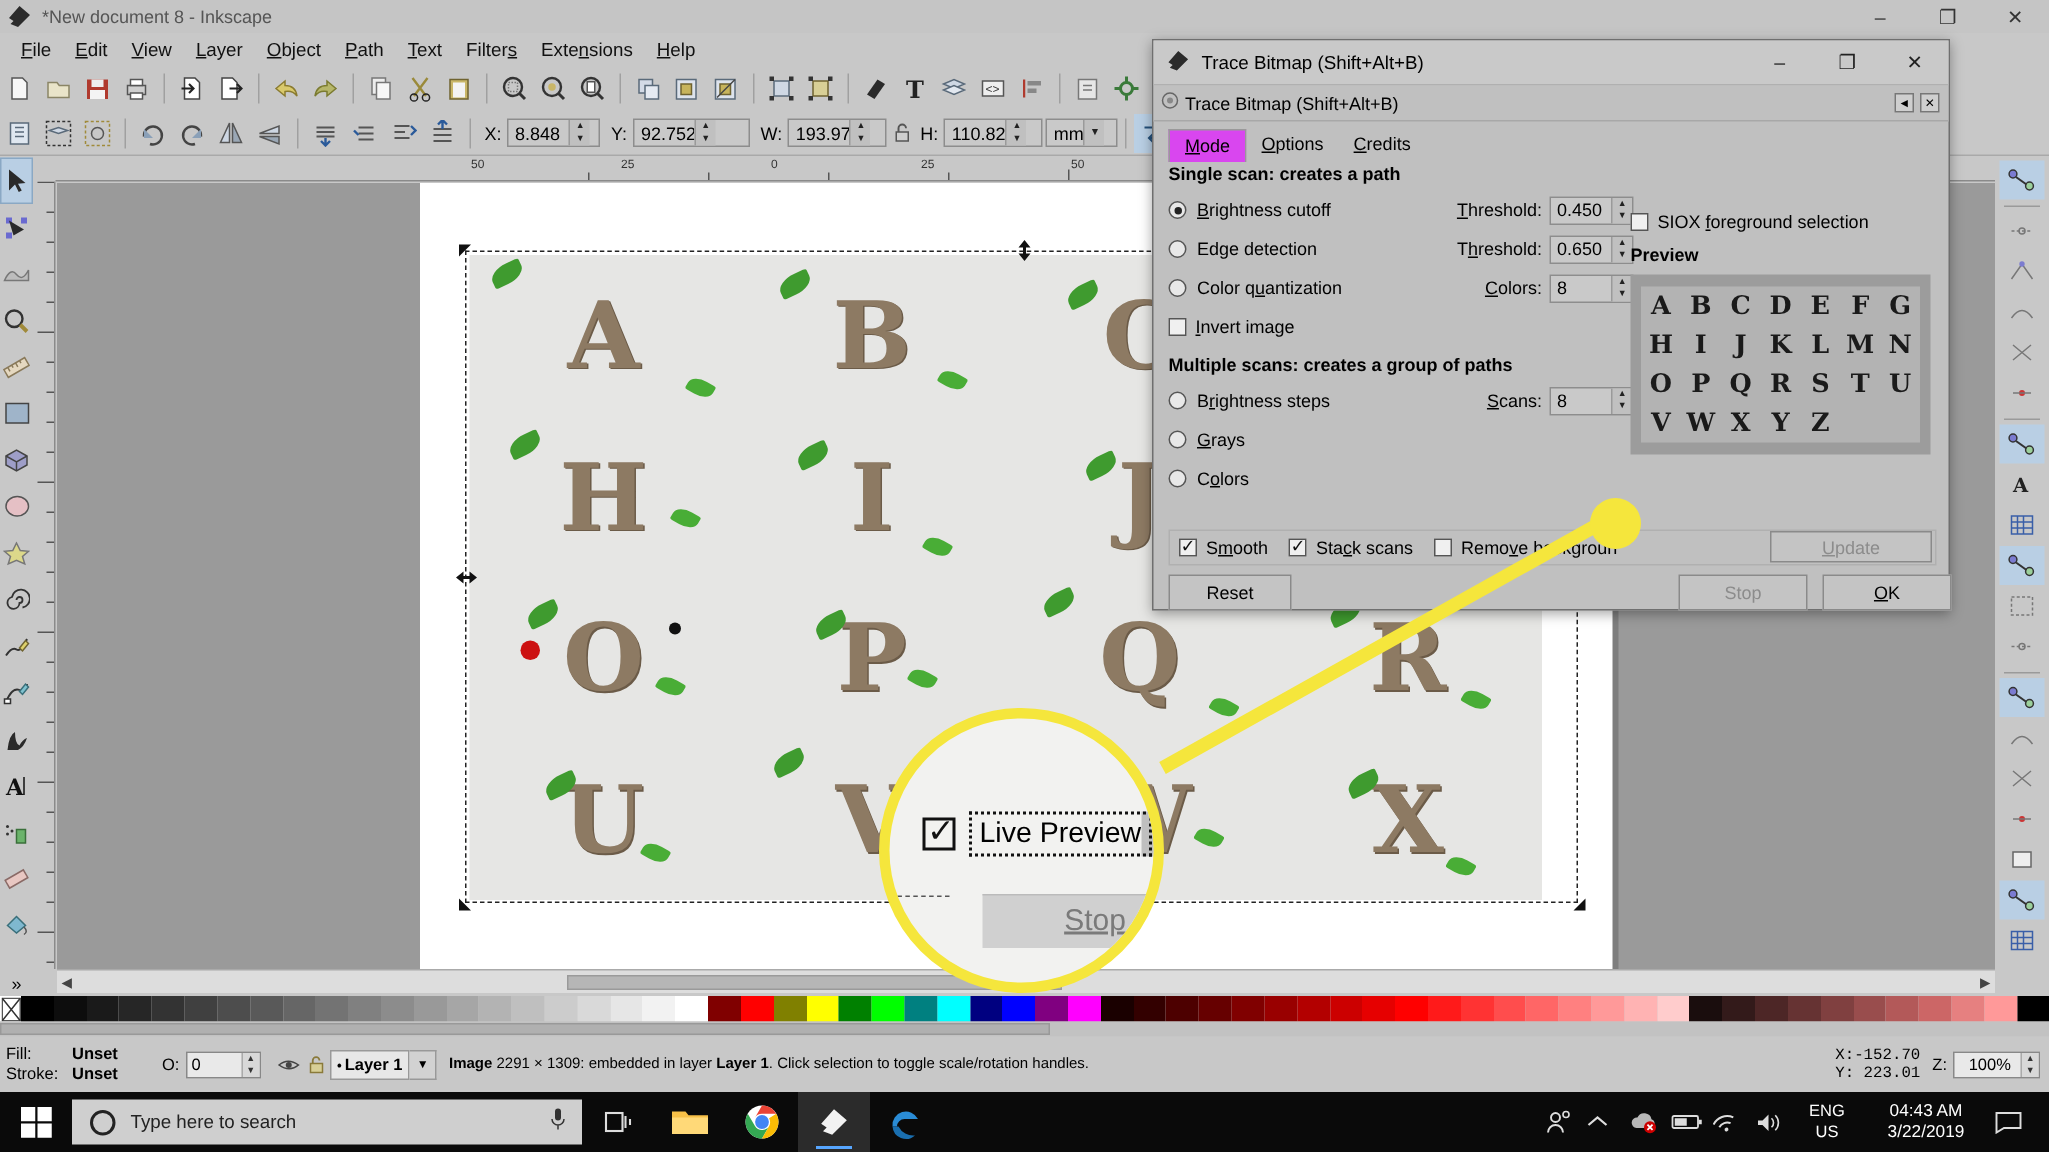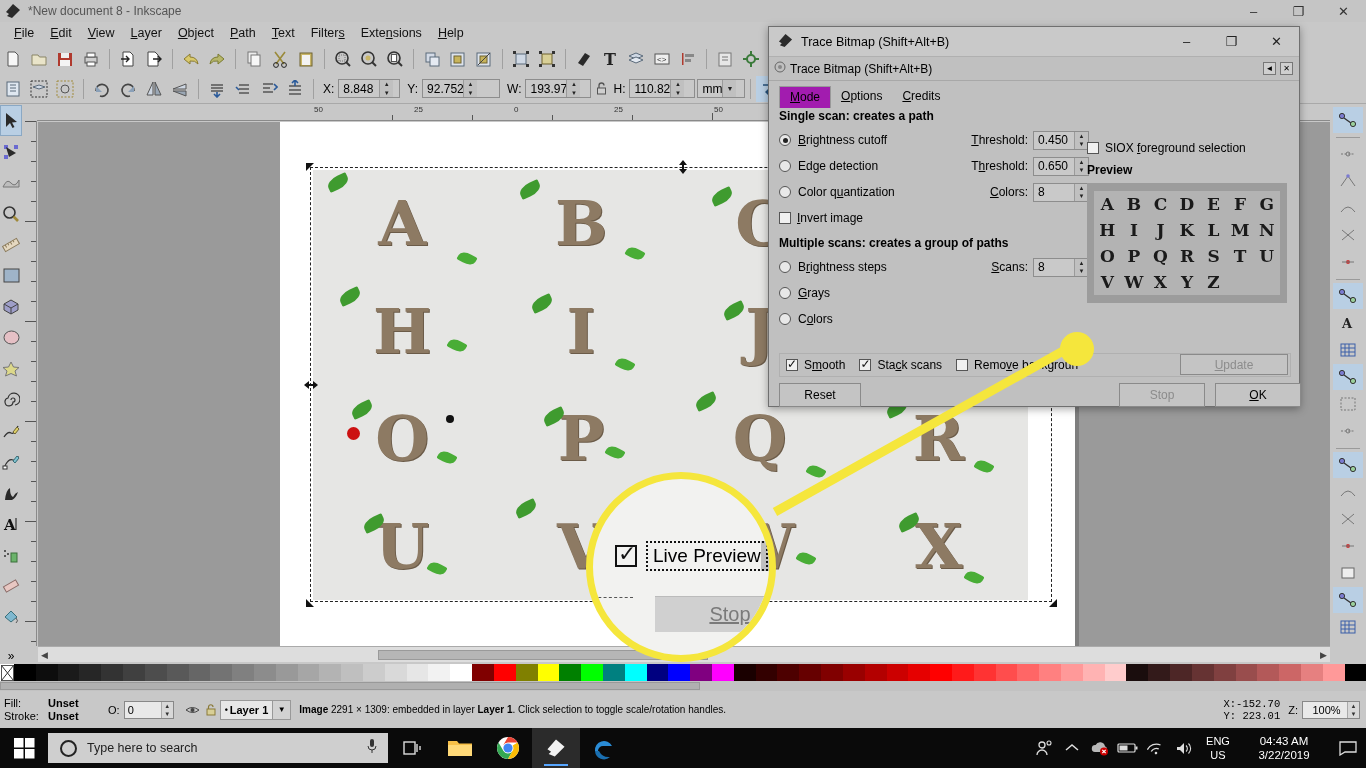--- a/index.html
+++ b/index.html
@@ -138,21 +138,21 @@
      border-bottom:1px solid #a8a8a8; }
   .dlg-sub .sico { margin-left:4px; }
   .dlg-sub .stxt { margin-left:3px; font-size:12px; }
   .dlg-sub .sbtns { margin-left:auto; display:flex; margin-right:6px; }
   .minibtn { width:13px; height:13px; border:1px solid #777; background:#cfcfcf; font-size:8px;
      display:flex; align-items:center; justify-content:center; margin-left:4px; }
   .dlg-body { position:relative; height:327px; }
 
   .tabs { position:absolute; left:10px; top:5px; display:flex; }
   .tab { padding:3px 10px 4px 10px; font-size:12px; background:#c0c0c0; }
-  .tab.active { background:#a21caf; border-left:1px solid #999; border-top:1px solid #999;
+  .tab.active { background:#d946ef; border-left:1px solid #999; border-top:1px solid #999;
      border-right:1px solid #999; }
   .tab u { text-decoration:underline; }
 
   .left-pane { position:absolute; left:10px; top:25px; width:310px; }
   .sect-head { font-weight:bold; font-size:12px; margin:3px 0 4px 0; }
   .row { display:flex; align-items:center; height:26px; }
   .radio { width:12px; height:12px; border-radius:50%; border:1px solid #555; background:#e8e8e8;
      margin-right:7px; position:relative; flex:0 0 auto;}
   .radio.on::after { content:''; position:absolute; left:2.5px; top:2.5px; width:5px; height:5px;
      border-radius:50%; background:#222; }
@@ -220,21 +220,21 @@
   .startbtn { width:48px; height:40px; display:flex; align-items:center; justify-content:center; }
   .searchbox { width:340px; height:30px; background:#cfcfcf; display:flex; align-items:center;
      margin-left:0px; }
   .searchbox .circ { width:17px; height:17px; border:2px solid #222; border-radius:50%; margin:0 10px 0 12px; }
   .searchbox .ph { font-size:12.5px; color:#222; }
   .searchbox .mic { margin-left:auto; margin-right:10px; }
   .tb-icon { width:48px; height:40px; display:flex; align-items:center; justify-content:center; position:relative; }
   .tb-icon.active { background:#2b2b2b; }
   .tb-icon .ul { position:absolute; bottom:2px; left:12px; width:24px; height:2px; background:#57a6ff; }
   .tray { margin-left:auto; display:flex; align-items:center; color:#fff; height:40px; }
-  .tray > div { display:flex; align-items:center; justify-content:center; }
+  .tray > div { display:flex; align-items:center; justify-content:space-between; }
   .tray-ico { width:28px; height:40px; }
   .tray-lang { width:40px; font-size:11px; line-height:14px; text-align:center;
      display:flex; flex-direction:column; justify-content:center; }
   .tray-clock { width:92px; font-size:11.5px; line-height:14px; text-align:center;
      display:flex; flex-direction:column; justify-content:center; }
   .tray-action { width:36px; height:40px; }
 </style>
 </head>
 <body>
 

